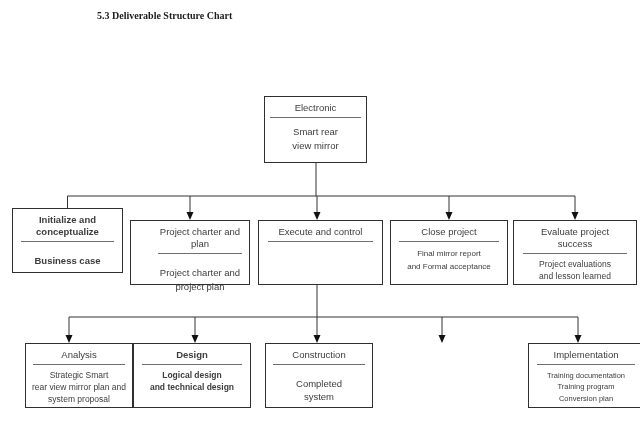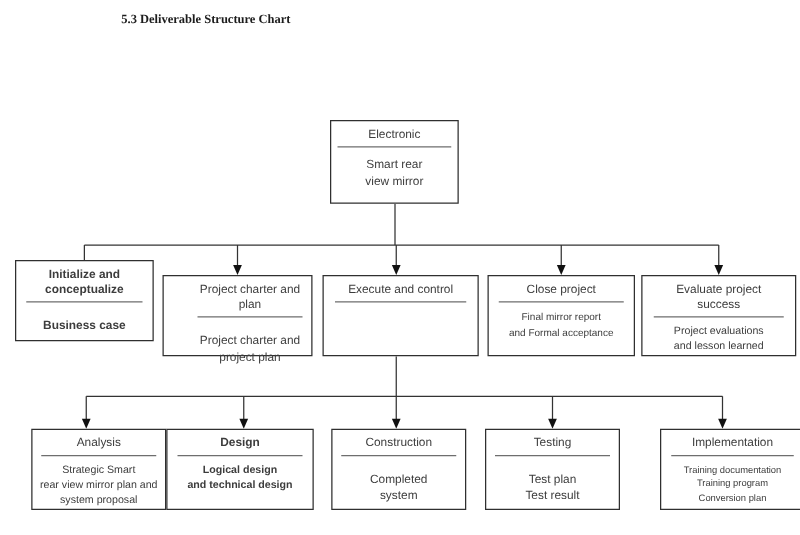--- a/index.html
+++ b/index.html
@@ -156,26 +156,20 @@
 and technical design</div>
   </div>
 
   <div class="node" style="left:265px; top:343px; width:108px; height:65px;">
     <div class="node-title">Construction</div>
     <div class="node-divider"></div>
     <div class="node-body">Completed
 system</div>
   </div>
 
-  <div class="node" style="left:388px; top:343px; width:108px; height:65px;">
-    <div class="node-title">Testing</div>
-    <div class="node-divider"></div>
-    <div class="node-body">Test plan
-Test result</div>
-  </div>
 
   <div class="node" style="left:528px; top:343px; width:116px; height:65px;">
     <div class="node-title">Implementation</div>
     <div class="node-divider"></div>
     <div class="node-body xs">Training documentation
 Training program
 Conversion plan</div>
   </div>
 
 </div>

